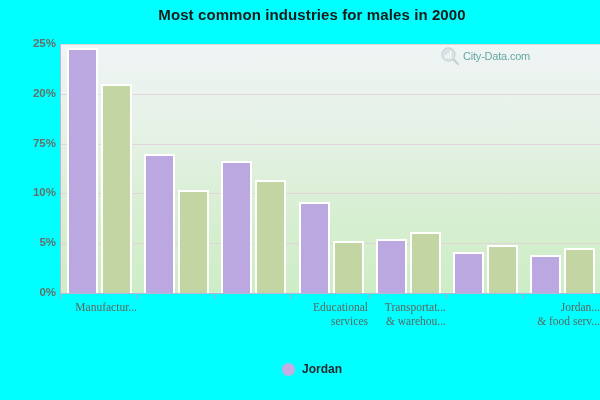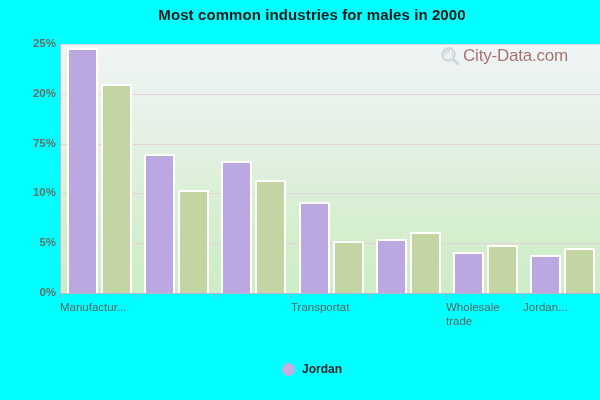--- a/index.html
+++ b/index.html
@@ -90,24 +90,25 @@
   .x-tick {
     position: absolute;
     top: 0;
     width: 1px;
     height: 5px;
     background: #a9a6c6;
   }
   .x-label {
     position: absolute;
     top: 6px;
-    text-align: left;
+    text-align: right;
     font-size: 11.5px;
     color: #5c6660;
     line-height: 14px;
+    font-family: Liberation Serif, serif;
   }
   .x-label span { display: block; white-space: nowrap; }
   
   #legend {
     position: absolute;
     left: 0;
     top: 362px;
     width: 600px;
     display: flex;
     justify-content: center;
@@ -135,22 +136,22 @@
   #watermark {
     position: absolute;
     left: 428px;
     top: 46px;
     display: flex;
     align-items: center;
     gap: 3px;
     opacity: 0.62;
   }
   #watermark .wm-text {
-    font-size: 17px;
-    color: #7f1d1d;
+    font-size: 11px;
+    color: #0f766e;
     letter-spacing: -0.2px;
   }
 </style>
 </head>
 <body>
 
 <div id="chart-root">
 
   <div id="chart-title">Most common industries for males in 2000</div>
 
@@ -187,31 +188,33 @@
 
   <div id="x-axis">
       <div class="x-tick" style="left: 0px;"></div>
       <div class="x-label" style="left: 0px; width: 77px;">
         <span>Manufactur...</span>
       </div>
       <div class="x-tick" style="left: 77px;"></div>
       <div class="x-tick" style="left: 154px;"></div>
       <div class="x-tick" style="left: 231px;"></div>
       <div class="x-label" style="left: 231px; width: 77px;">
-        <span>Transportat</span>
+        <span>Educational</span>
+        <span>services</span>
       </div>
       <div class="x-tick" style="left: 309px;"></div>
+      <div class="x-label" style="left: 309px; width: 77px;">
+        <span>Transportat...</span>
+        <span>&amp; warehou...</span>
+      </div>
       <div class="x-tick" style="left: 386px;"></div>
-      <div class="x-label" style="left: 386px; width: 77px;">
-        <span>Wholesale</span>
-        <span>trade</span>
-      </div>
       <div class="x-tick" style="left: 463px;"></div>
       <div class="x-label" style="left: 463px; width: 77px;">
         <span>Jordan...</span>
+        <span>&amp; food serv...</span>
       </div>
       <div class="x-tick" style="left: 540px;"></div>
     </div>
 
   <div id="legend">
       <div class="legend-item">
         <span class="legend-swatch jordan"></span>
         <span class="legend-label">Jordan</span>
       </div>
     </div>

